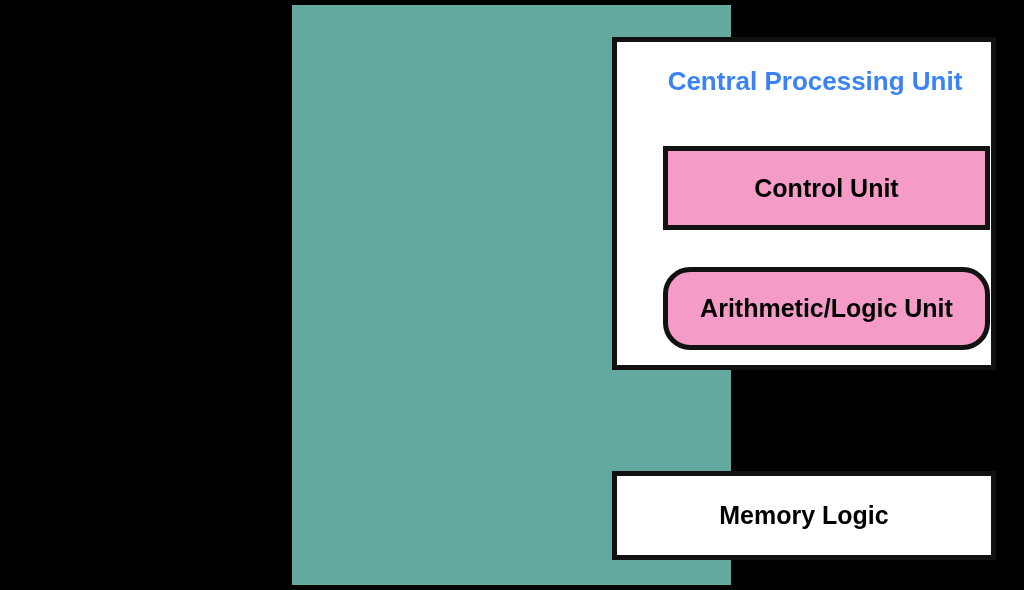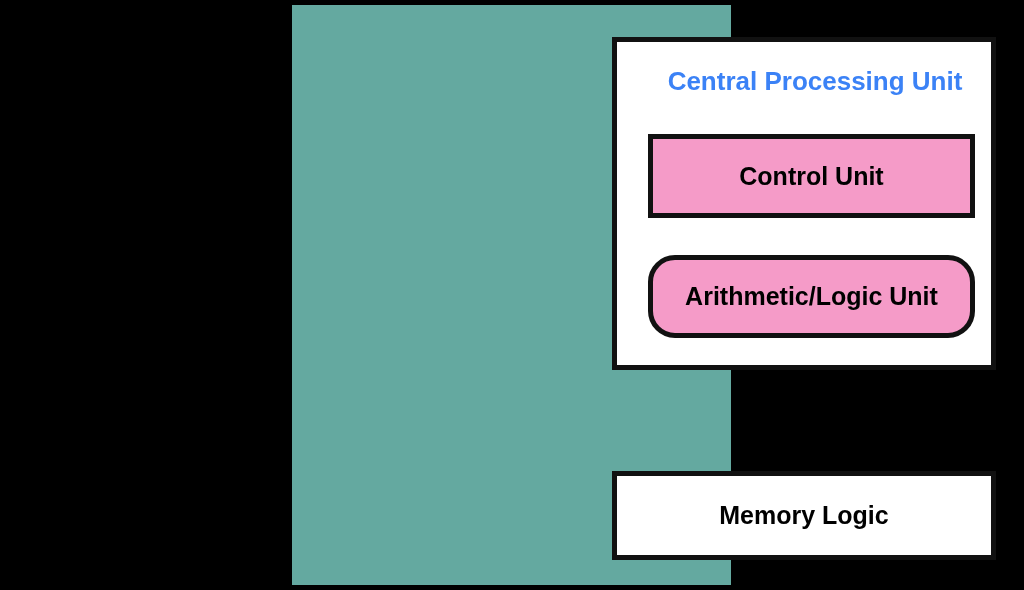--- a/index.html
+++ b/index.html
@@ -59,22 +59,23 @@
     font-size: 26px;
     font-weight: bold;
     color: #3b82f6;
     letter-spacing: 0px;
     line-height: 1;
     margin-left: 11px;
   }
 
   .alu-like {
     background: #f59bc8;
-    left: 31px;
+    left: 46px;
     width: 327px;
+    margin-top: 12px;
   }
 
   .control-unit-box {
     top: 92px;
     height: 84px;
   }
 
   .arithmetic-logic-unit-box {
     top: 213px;
     height: 83px;

